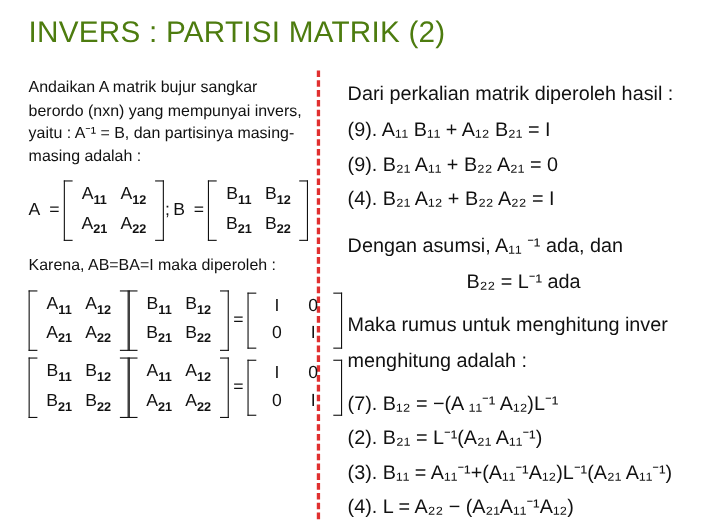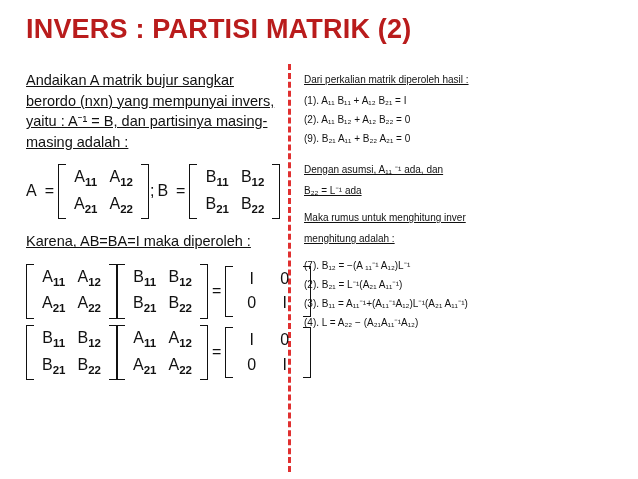--- a/index.html
+++ b/index.html
@@ -18,49 +18,49 @@
     position: relative;
     width: 638px;
     height: 479px;
     box-sizing: border-box;
   }
   .title {
     position: absolute;
     left: 26px;
     top: 14px;
     font-size: 27px;
-    font-weight: bold;
-    color: #b91c1c;
+    font-weight: normal;
+    color: #4d7c0f;
     letter-spacing: 0.2px;
   }
   .divider {
     position: absolute;
     left: 288px;
     top: 64px;
     width: 0;
     height: 408px;
     border-left: 3px dashed #e03030;
   }
   .col-left {
     position: absolute;
     left: 26px;
     top: 70px;
     width: 258px;
     font-size: 14.5px;
     line-height: 1.42;
   }
   .col-right {
     position: absolute;
-    left: 304px;
+    left: 316px;
     top: 72px;
     width: 320px;
-    font-size: 10px;
+    font-size: 18px;
     line-height: 1.5;
   }
-  .para { margin: 0 0 6px 0; text-decoration: underline; }
+  .para { margin: 0 0 6px 0; }
   .eqline { margin: 0 0 4px 0; white-space: nowrap; }
   .gap-sm { height: 6px; }
   .gap-md { height: 12px; }
 
   
   .mrow { display: flex; align-items: center; }
   .lead { font-size: 16px; margin-right: 4px; }
   .eq { font-size: 16px; margin: 0 4px; }
   .semi { font-size: 16px; margin: 0 3px 0 1px; }
 
@@ -84,21 +84,21 @@
   .cell {
     font-size: 16px;
     padding: 1px 6px;
     text-align: center;
     white-space: nowrap;
   }
   .cell.ident {
     padding: 1px 12px;
   }
   sub { font-size: 0.72em; font-weight: bold; }
-  .center { }
+  .center { text-align: center; }
 </style>
 </head>
 <body>
 
 <div class="slide">
 
   <div class="title">INVERS : PARTISI MATRIK (2)</div>
 
   <div class="divider"></div>
 
@@ -211,23 +211,23 @@
         <span class="bracket right"></span>
       </span>
     </div>
 
   </div>
 
   <div class="col-right">
 
     <p class="para">Dari perkalian matrik diperoleh hasil :</p>
 
-    <p class="eqline">(1). A₁₁ B₁₁ + A₁₂ B₂₁ = I</p>
-    <p class="eqline">(2). A₁₁ B₁₂ + A₁₂ B₂₂ = 0</p>
+    <p class="eqline">(9). A₁₁ B₁₁ + A₁₂ B₂₁ = I</p>
     <p class="eqline">(9). B₂₁ A₁₁ + B₂₂ A₂₁ = 0</p>
+    <p class="eqline">(4). B₂₁ A₁₂ + B₂₂ A₂₂ = I</p>
 
     <div class="gap-md"></div>
 
     <p class="para">Dengan asumsi, A₁₁ ⁻¹ ada, dan</p>
     <p class="para center">B₂₂ = L⁻¹ ada</p>
 
     <div class="gap-sm"></div>
 
     <p class="para">Maka rumus untuk menghitung inver</p>
     <p class="para">menghitung adalah :</p>

